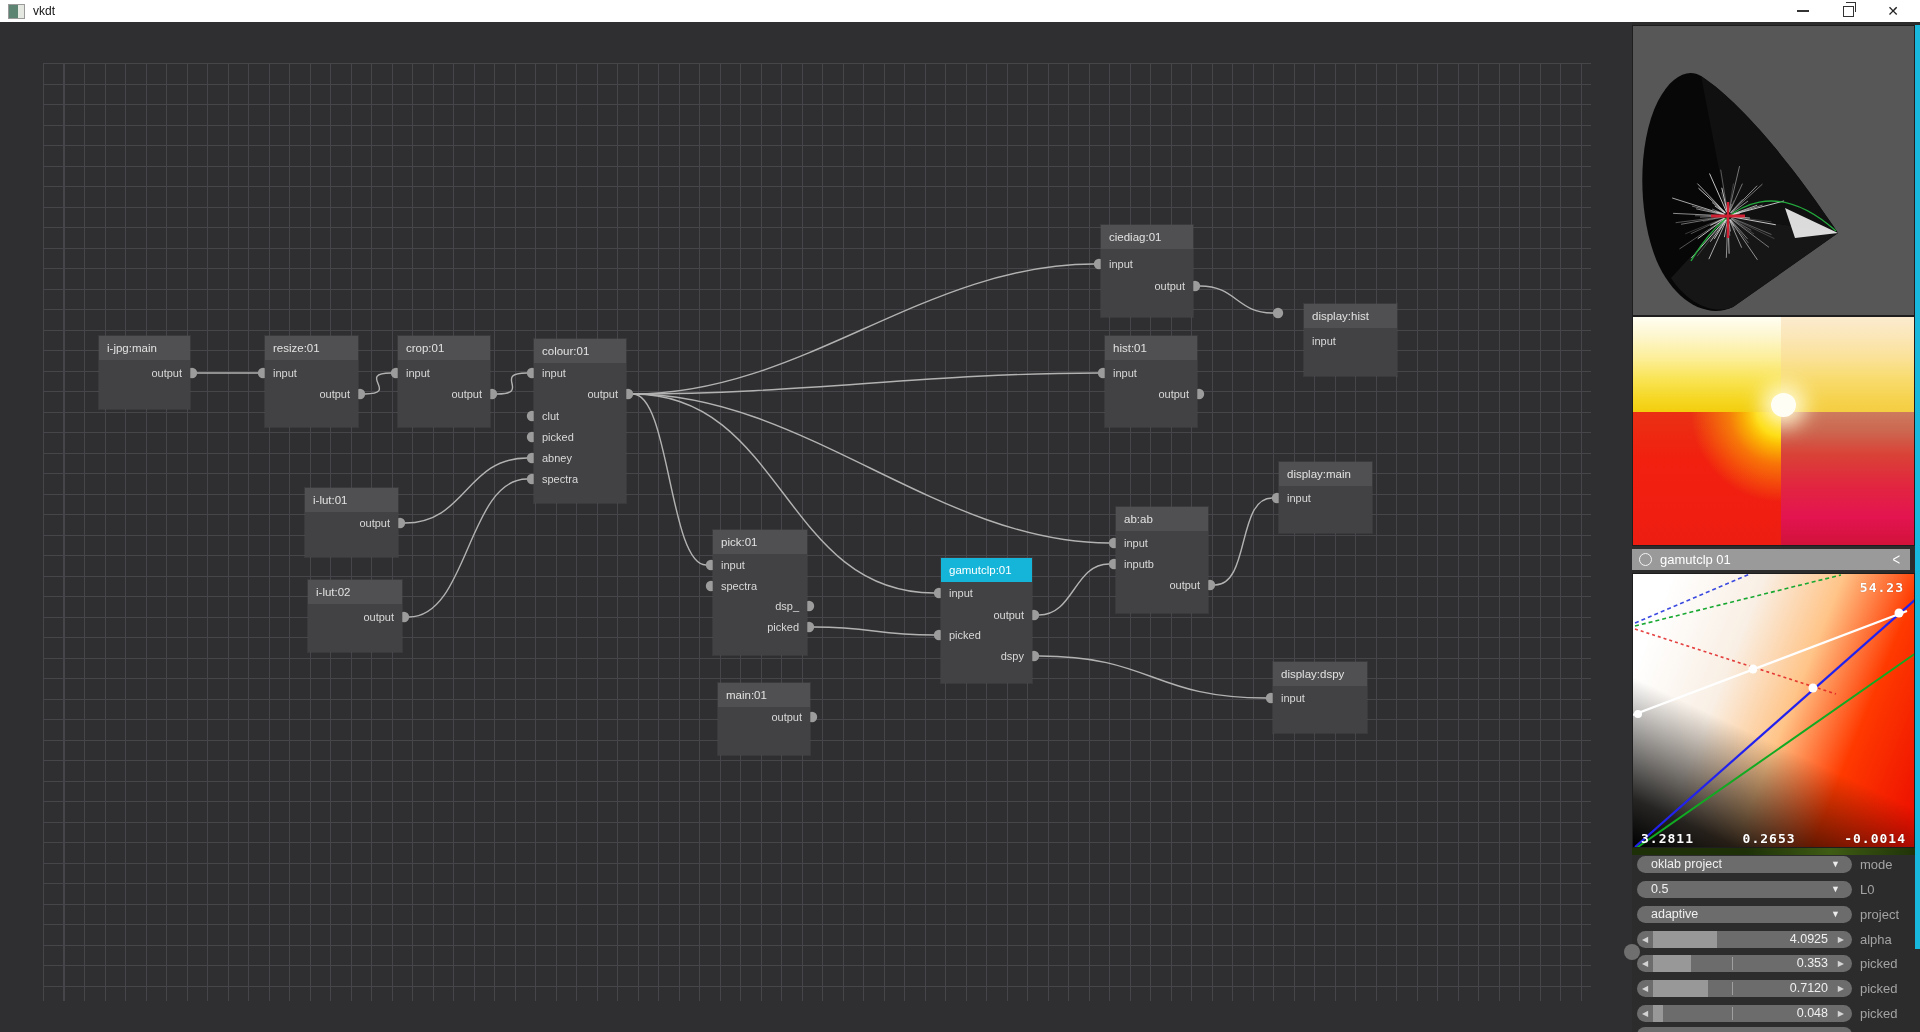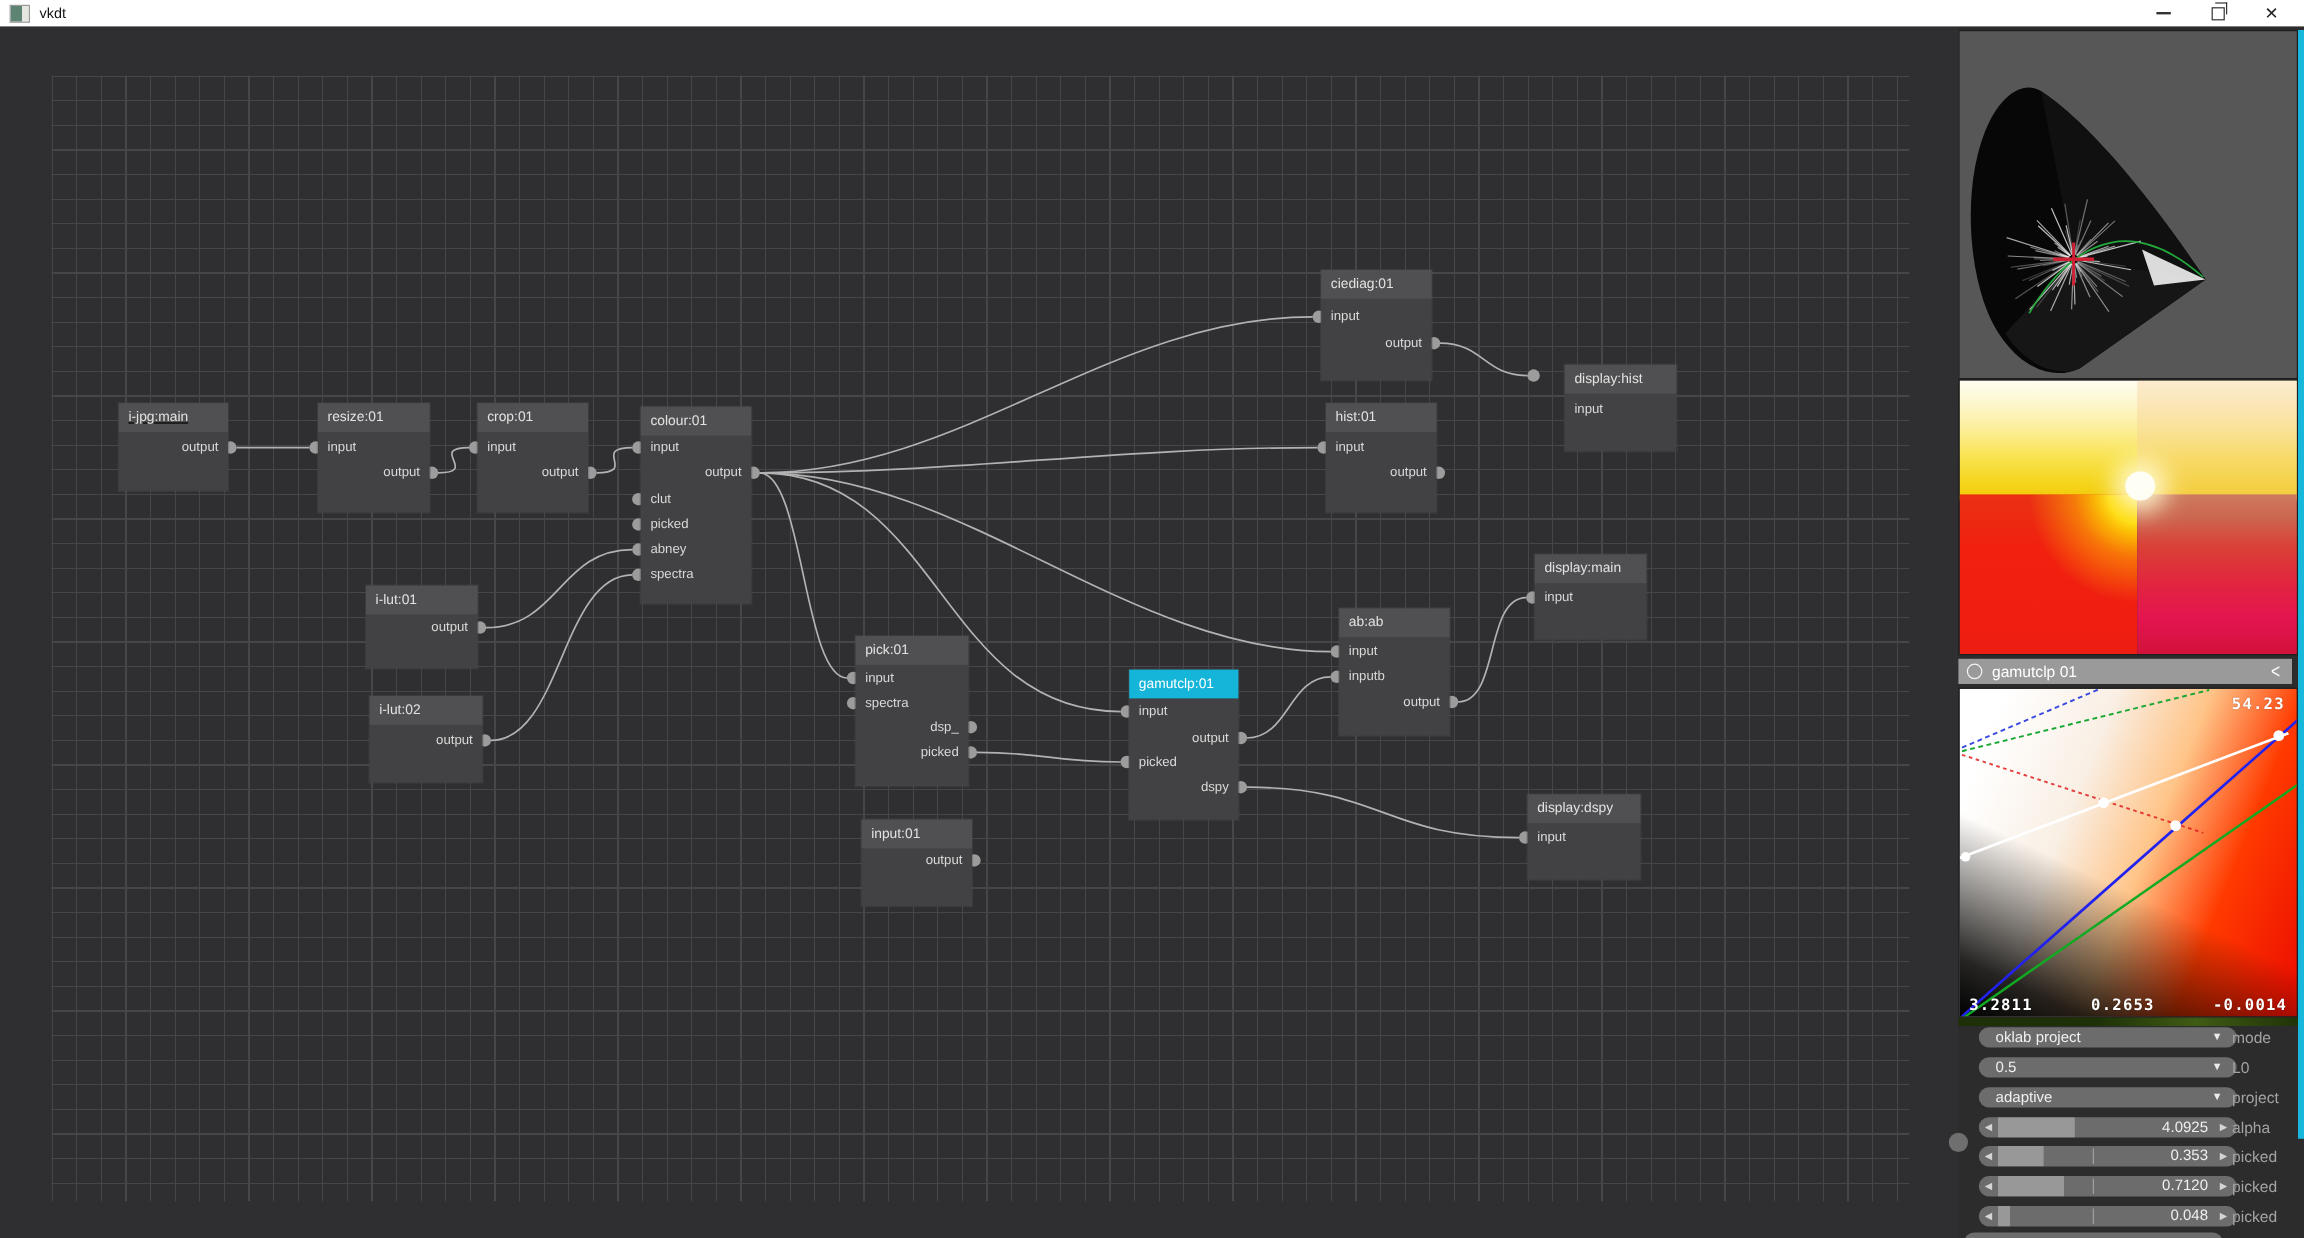--- a/index.html
+++ b/index.html
@@ -49,21 +49,21 @@
      background:linear-gradient(to right,#1d3008 0 40%,#3f5c14 70%,#203308 100%);}
   .lcd{position:absolute;font-family:"DejaVu Sans Mono",monospace;font-weight:bold;font-size:13px;
        color:#fff;letter-spacing:1px;text-shadow:0 0 1px rgba(0,0,0,.4);}
   .lcdrow{position:absolute;left:0;bottom:1px;width:100%;display:flex;justify-content:space-between;
           padding:0 8px;box-sizing:border-box;gap:36px;}
   .cyanstrip{position:absolute;left:283px;top:3px;width:5px;height:924px;background:#17b8dc;}
   .notch{position:absolute;left:-8px;top:922px;width:16px;height:16px;border-radius:50%;background:#6f6f6f;}
 
   .ctlrow{position:absolute;left:0;width:288px;height:17px;}
   .pill{position:absolute;left:5px;top:0;width:215px;height:17px;background:#6c6c6c;border-radius:9px;
-        color:#f0f0f0;font-size:12.5px;overflow:hidden;margin-left:12px;}
+        color:#f0f0f0;font-size:12.5px;overflow:hidden;}
   .pill .fill{position:absolute;left:16px;top:0;height:17px;background:#989898;}
   .pill .tick{position:absolute;top:2px;width:1px;height:13px;background:rgba(255,255,255,.35);}
   .pill .val{position:absolute;right:24px;top:0;line-height:17px;}
   .pill .valdd{position:absolute;left:14px;top:0;line-height:17px;}
   .pill .dd{position:absolute;right:12px;top:0;line-height:17px;font-size:9px;color:#ececec;}
   .pill .dec{position:absolute;left:5px;top:0;line-height:17px;font-size:8px;color:#d4d4d4;}
   .pill .inc{position:absolute;right:8px;top:0;line-height:17px;font-size:8px;color:#d4d4d4;}
   .ctllabel{position:absolute;left:228px;top:0;line-height:17px;font-size:13px;color:#a3a3a3;white-space:nowrap;}
   .pill2{position:absolute;left:5px;top:1005px;width:215px;height:8px;background:#6c6c6c;border-radius:9px 9px 0 0;}
 
@@ -129,21 +129,21 @@
     <circle cx="1199" cy="394" r="5.2" fill="#9c9c9c"></circle>
     <circle cx="1114" cy="543" r="5.2" fill="#9c9c9c"></circle>
     <circle cx="1114" cy="564" r="5.2" fill="#9c9c9c"></circle>
     <circle cx="1210" cy="585" r="5.2" fill="#9c9c9c"></circle>
     <circle cx="1278" cy="313" r="5.2" fill="#9c9c9c"></circle>
     <circle cx="1277" cy="498" r="5.2" fill="#9c9c9c"></circle>
     <circle cx="1271" cy="698" r="5.2" fill="#9c9c9c"></circle>
   </svg>
 
 <div id="nodes">
-    <div class="node" style="left: 99px; top: 336px; width: 91px; height: 73px; text-decoration: underline;">
+    <div class="node" style="left: 99px; top: 336px; width: 91px; height: 73px;">
       <div class="ntitle">i-jpg:main</div>
       <div class="port r" style="top: 29px;">output</div>
     </div>
     <div class="node" style="left: 265px; top: 336px; width: 93px; height: 91px;">
       <div class="ntitle">resize:01</div>
       <div class="port l" style="top: 29px;">input</div>
       <div class="port r" style="top: 50px;">output</div>
     </div>
     <div class="node" style="left: 398px; top: 336px; width: 92px; height: 91px;">
       <div class="ntitle">crop:01</div>
@@ -168,21 +168,21 @@
       <div class="port r" style="top: 29px;">output</div>
     </div>
     <div class="node" style="left: 713px; top: 530px; width: 94px; height: 125px;">
       <div class="ntitle">pick:01</div>
       <div class="port l" style="top: 27px;">input</div>
       <div class="port l" style="top: 48px;">spectra</div>
       <div class="port r" style="top: 68px;">dsp_</div>
       <div class="port r" style="top: 89px;">picked</div>
     </div>
     <div class="node" style="left: 718px; top: 683px; width: 92px; height: 72px;">
-      <div class="ntitle">input:01</div>
+      <div class="ntitle">main:01</div>
       <div class="port r" style="top: 26px;">output</div>
     </div>
     <div class="node selected" style="left: 941px; top: 558px; width: 91px; height: 125px;">
       <div class="ntitle">gamutclp:01</div>
       <div class="port l" style="top: 27px;">input</div>
       <div class="port r" style="top: 49px;">output</div>
       <div class="port l" style="top: 69px;">picked</div>
       <div class="port r" style="top: 90px;">dspy</div>
     </div>
     <div class="node" style="left: 1101px; top: 225px; width: 92px; height: 92px;">

